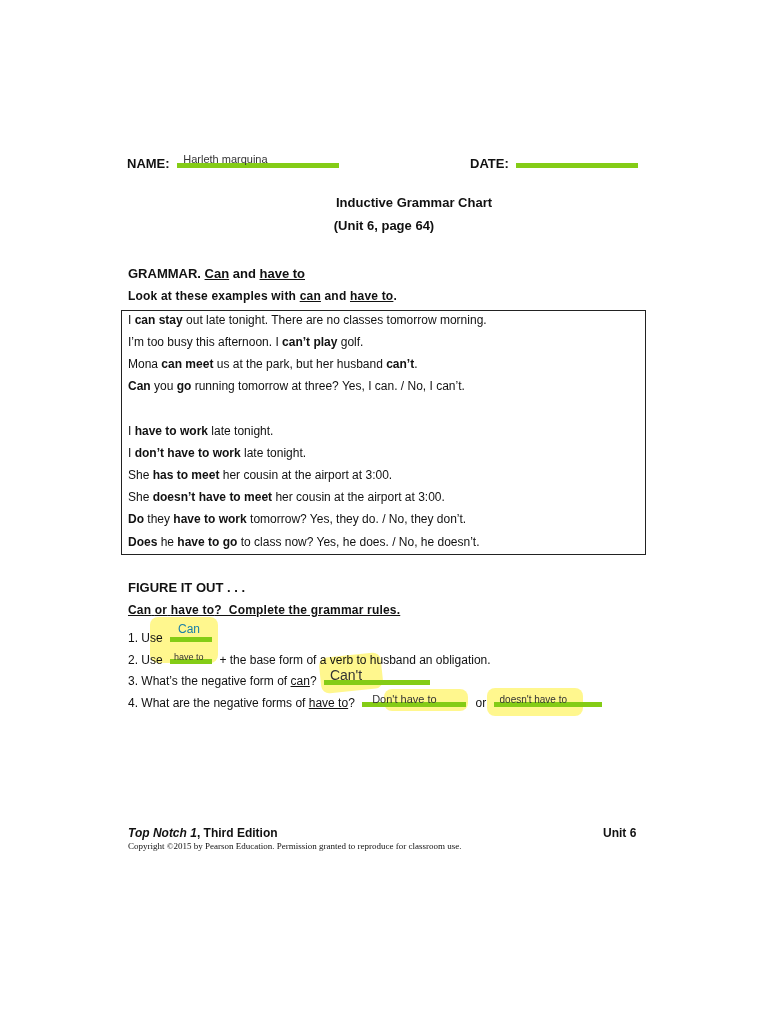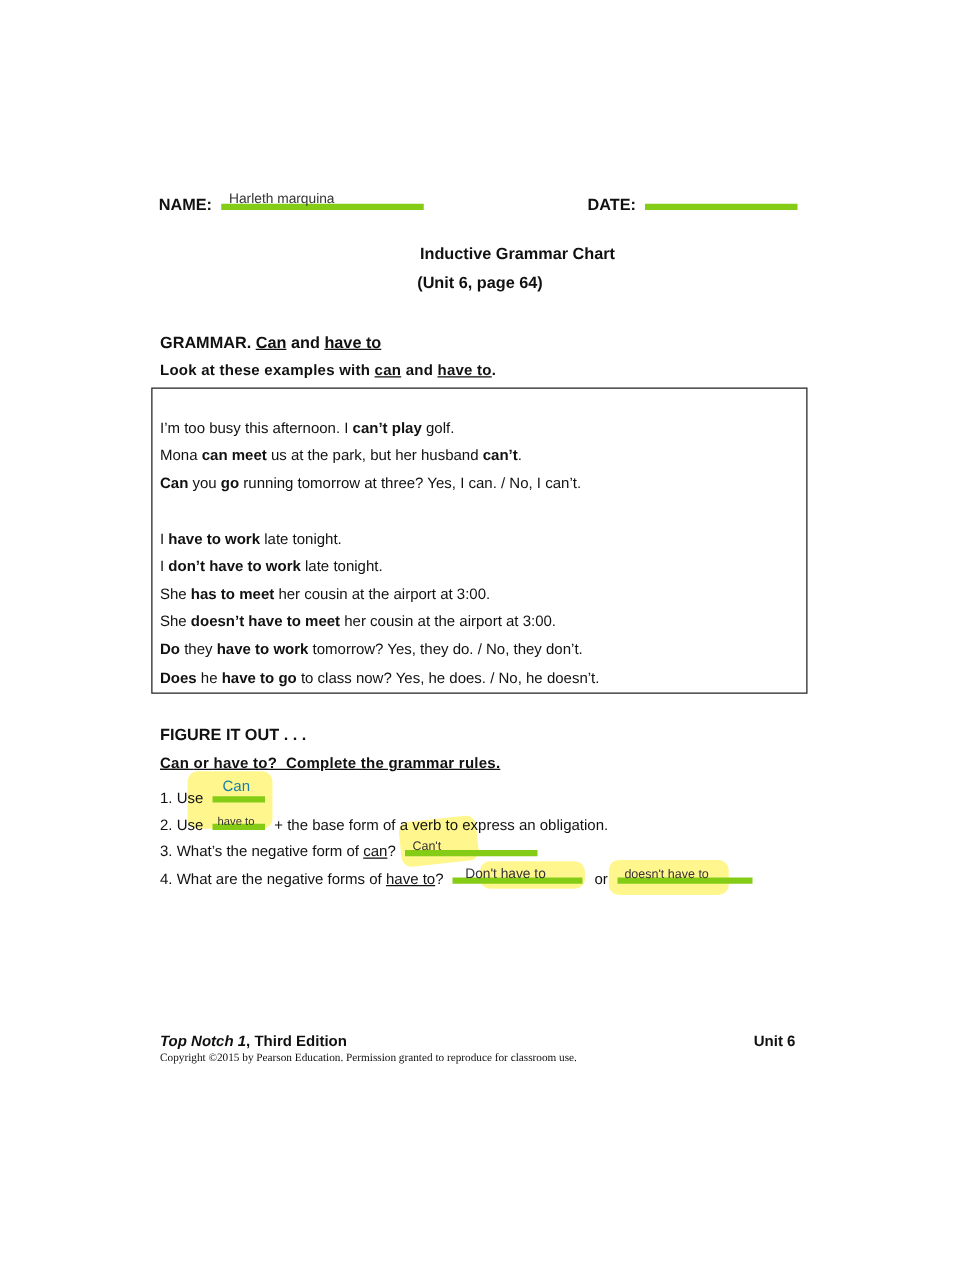--- a/index.html
+++ b/index.html
@@ -49,20 +49,21 @@
   <span class="u">have to</span>
 </div>
 <div class="abs instr" style="left:128px; top:289px;">
   <span>Look at these examples with</span>
   <span class="u">can</span>
   <span>and</span>
   <span class="u">have to</span><span>.</span>
 </div>
 
 <div class="abs box">
+  <div class="ex" style="top:2px;"><span style="white-space: pre;">I </span><b style="white-space: pre;">can stay</b><span style="white-space: pre;"> out late tonight. There are no classes tomorrow morning.</span></div>
   <div class="ex" style="top:24px;"><span style="white-space: pre;">I’m too busy this afternoon. I </span><b style="white-space: pre;">can’t play</b><span style="white-space: pre;"> golf.</span></div>
   <div class="ex" style="top:46px;"><span style="white-space: pre;">Mona </span><b style="white-space: pre;">can meet</b><span style="white-space: pre;"> us at the park, but her husband </span><b style="white-space: pre;">can’t</b><span style="white-space: pre;">.</span></div>
   <div class="ex" style="top:68px;"><b style="white-space: pre;">Can</b><span style="white-space: pre;"> you </span><b style="white-space: pre;">go</b><span style="white-space: pre;"> running tomorrow at three? Yes, I can. / No, I can’t.</span></div>
   <div class="ex" style="top:113px;"><span style="white-space: pre;">I </span><b style="white-space: pre;">have to work</b><span style="white-space: pre;"> late tonight.</span></div>
   <div class="ex" style="top:135px;"><span style="white-space: pre;">I </span><b style="white-space: pre;">don’t have to work</b><span style="white-space: pre;"> late tonight.</span></div>
   <div class="ex" style="top:157px;"><span style="white-space: pre;">She </span><b style="white-space: pre;">has to meet</b><span style="white-space: pre;"> her cousin at the airport at 3:00.</span></div>
   <div class="ex" style="top:179px;"><span style="white-space: pre;">She </span><b style="white-space: pre;">doesn’t have to meet</b><span style="white-space: pre;"> her cousin at the airport at 3:00.</span></div>
   <div class="ex" style="top:201px;"><b style="white-space: pre;">Do</b><span style="white-space: pre;"> they </span><b style="white-space: pre;">have to work</b><span style="white-space: pre;"> tomorrow? Yes, they do. / No, they don’t.</span></div>
   <div class="ex" style="top:224px;"><b style="white-space: pre;">Does</b><span style="white-space: pre;"> he </span><b style="white-space: pre;">have to go</b><span style="white-space: pre;"> to class now? Yes, he does. / No, he doesn’t.</span></div>
 </div>
@@ -84,28 +85,28 @@
   <span class="blank" style="width:42px; margin:0 4px;">
     <span class="hand" style="font-size:12px; color:#1a7fa8; left:8px; bottom:1px;">Can</span>
   </span>
 </div>
 
 <div class="abs q" style="left:128px; top:647px;">
   <span>2. Use</span>
   <span class="blank" style="width:42px; margin:0 4px;">
     <span class="hand" style="font-size:9px; left:4px; bottom:-3px;">have to</span>
   </span>
-  <span>+ the base form of a verb to express an obligation.</span>
+  <span>+ the base form of a verb to husband an obligation.</span>
 </div>
 
 <div class="abs q" style="left:128px; top:668px;">
   <span>3. What’s the negative form of</span>
   <span class="u">can</span><span>?</span>
   <span class="blank" style="width:106px; margin-left:4px;">
-    <span class="hand" style="font-size:10px; bottom:-3px;">Can't</span>
+    <span class="hand" style="font-size:14px; bottom:-3px;">Can't</span>
   </span>
 </div>
 
 <div class="abs q" style="left:128px; top:690px;">
   <span>4. What are the negative forms of</span>
   <span class="u">have to</span><span>?</span>
   <span class="blank" style="width:104px; margin:0 6px 0 4px;">
     <span class="hand" style="font-size:11px; left:10px; bottom:-3px;">Don't have to</span>
   </span>
   <span>or</span>

